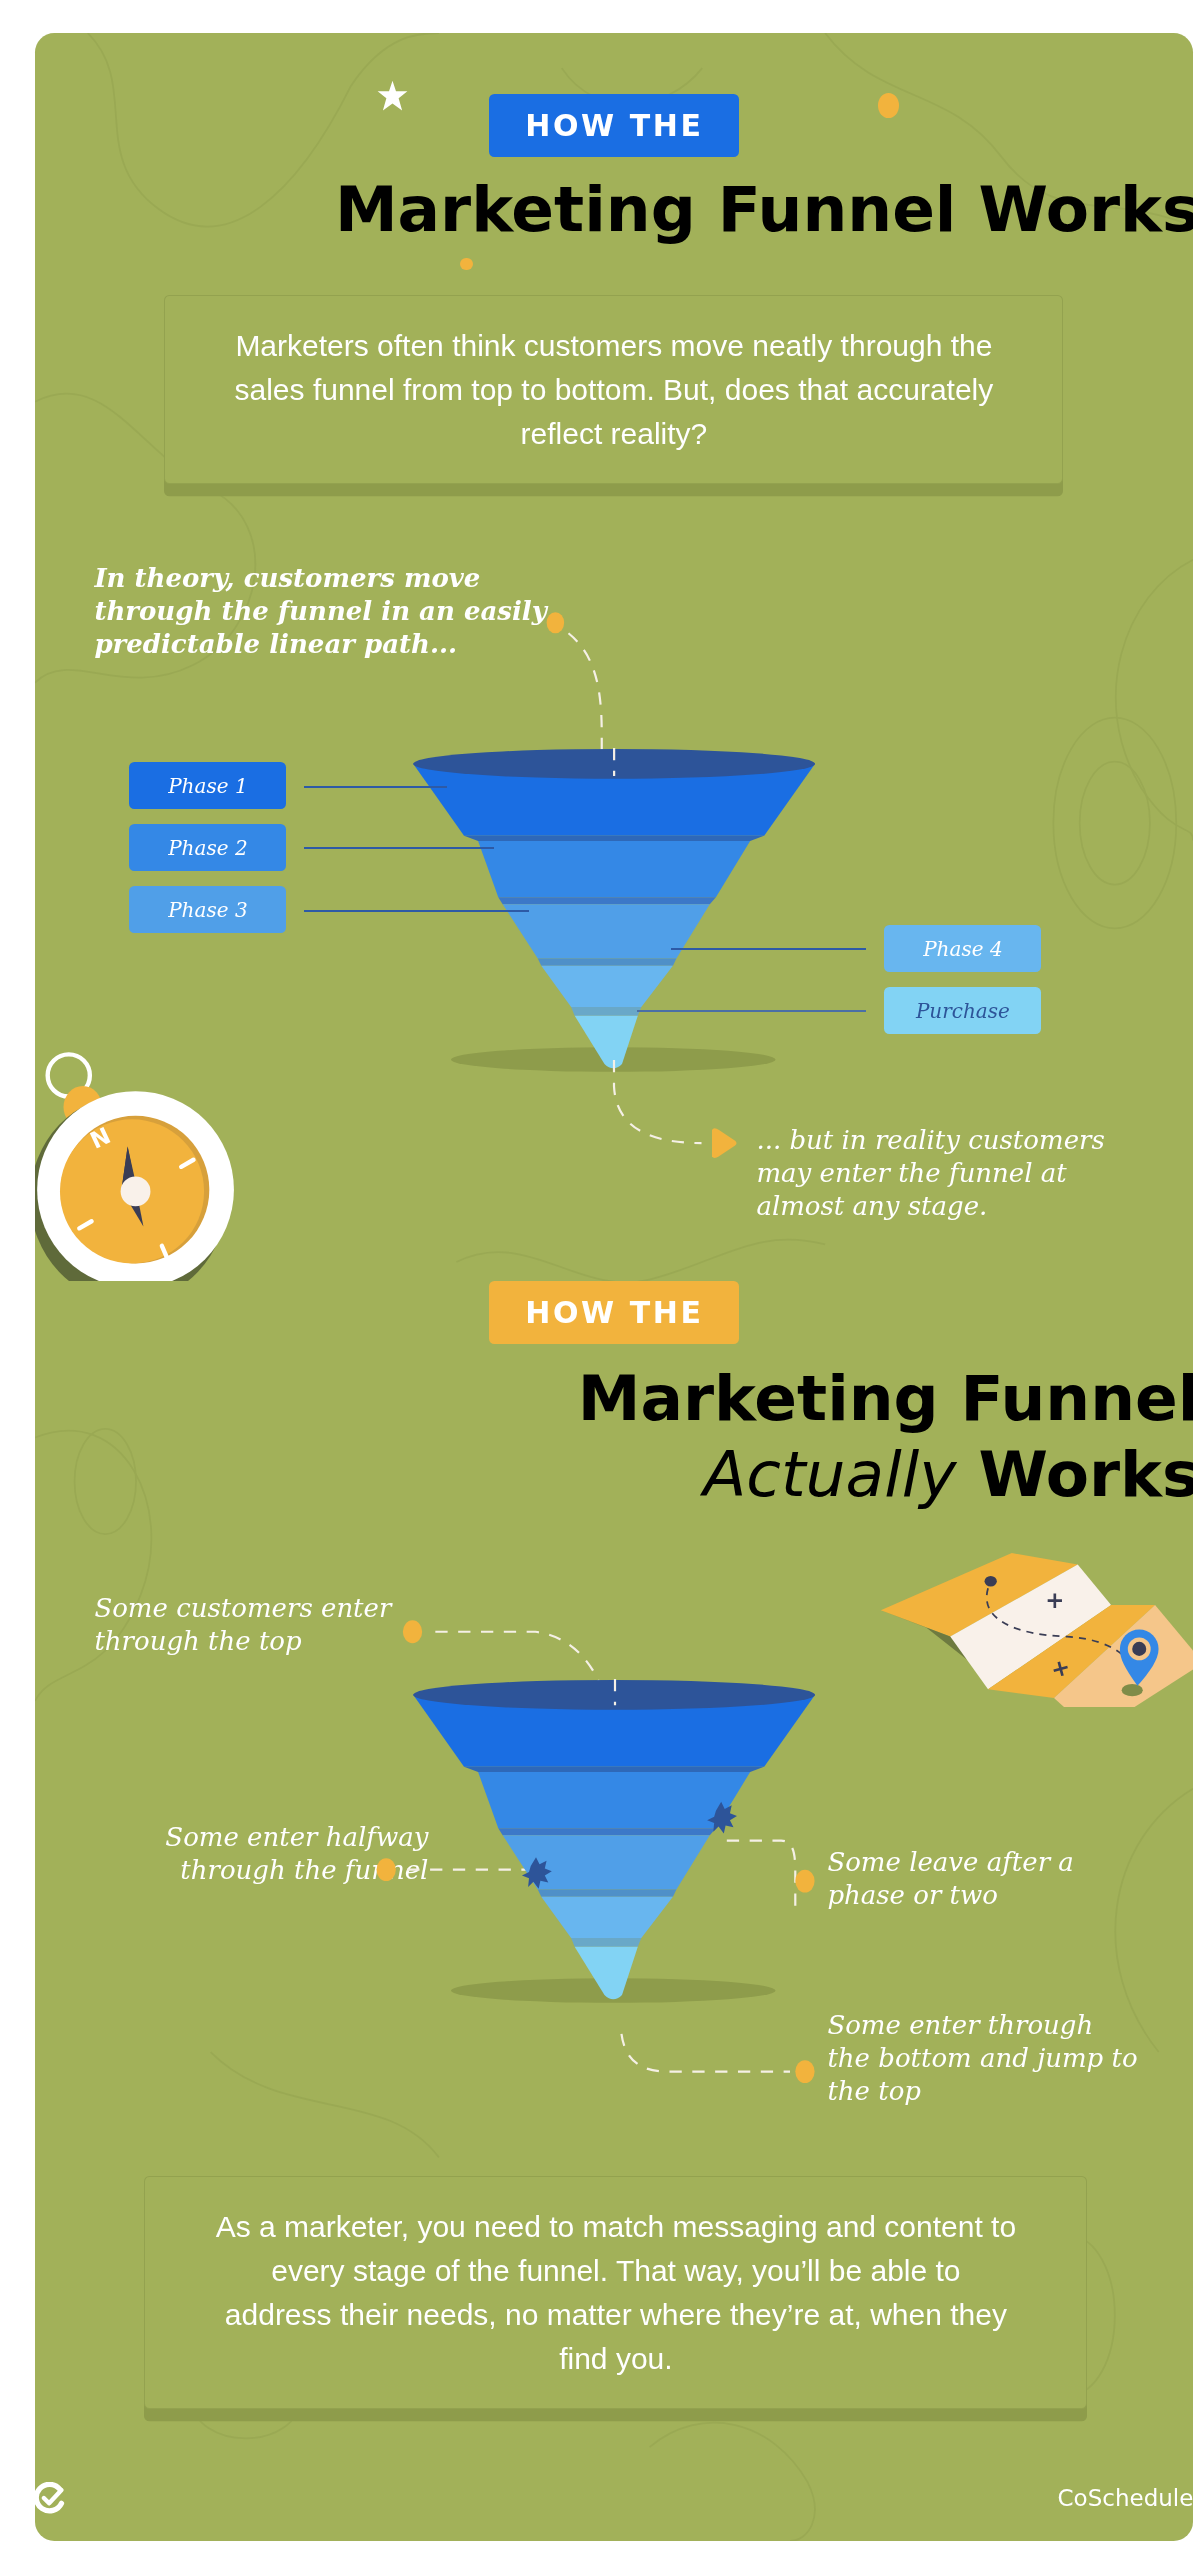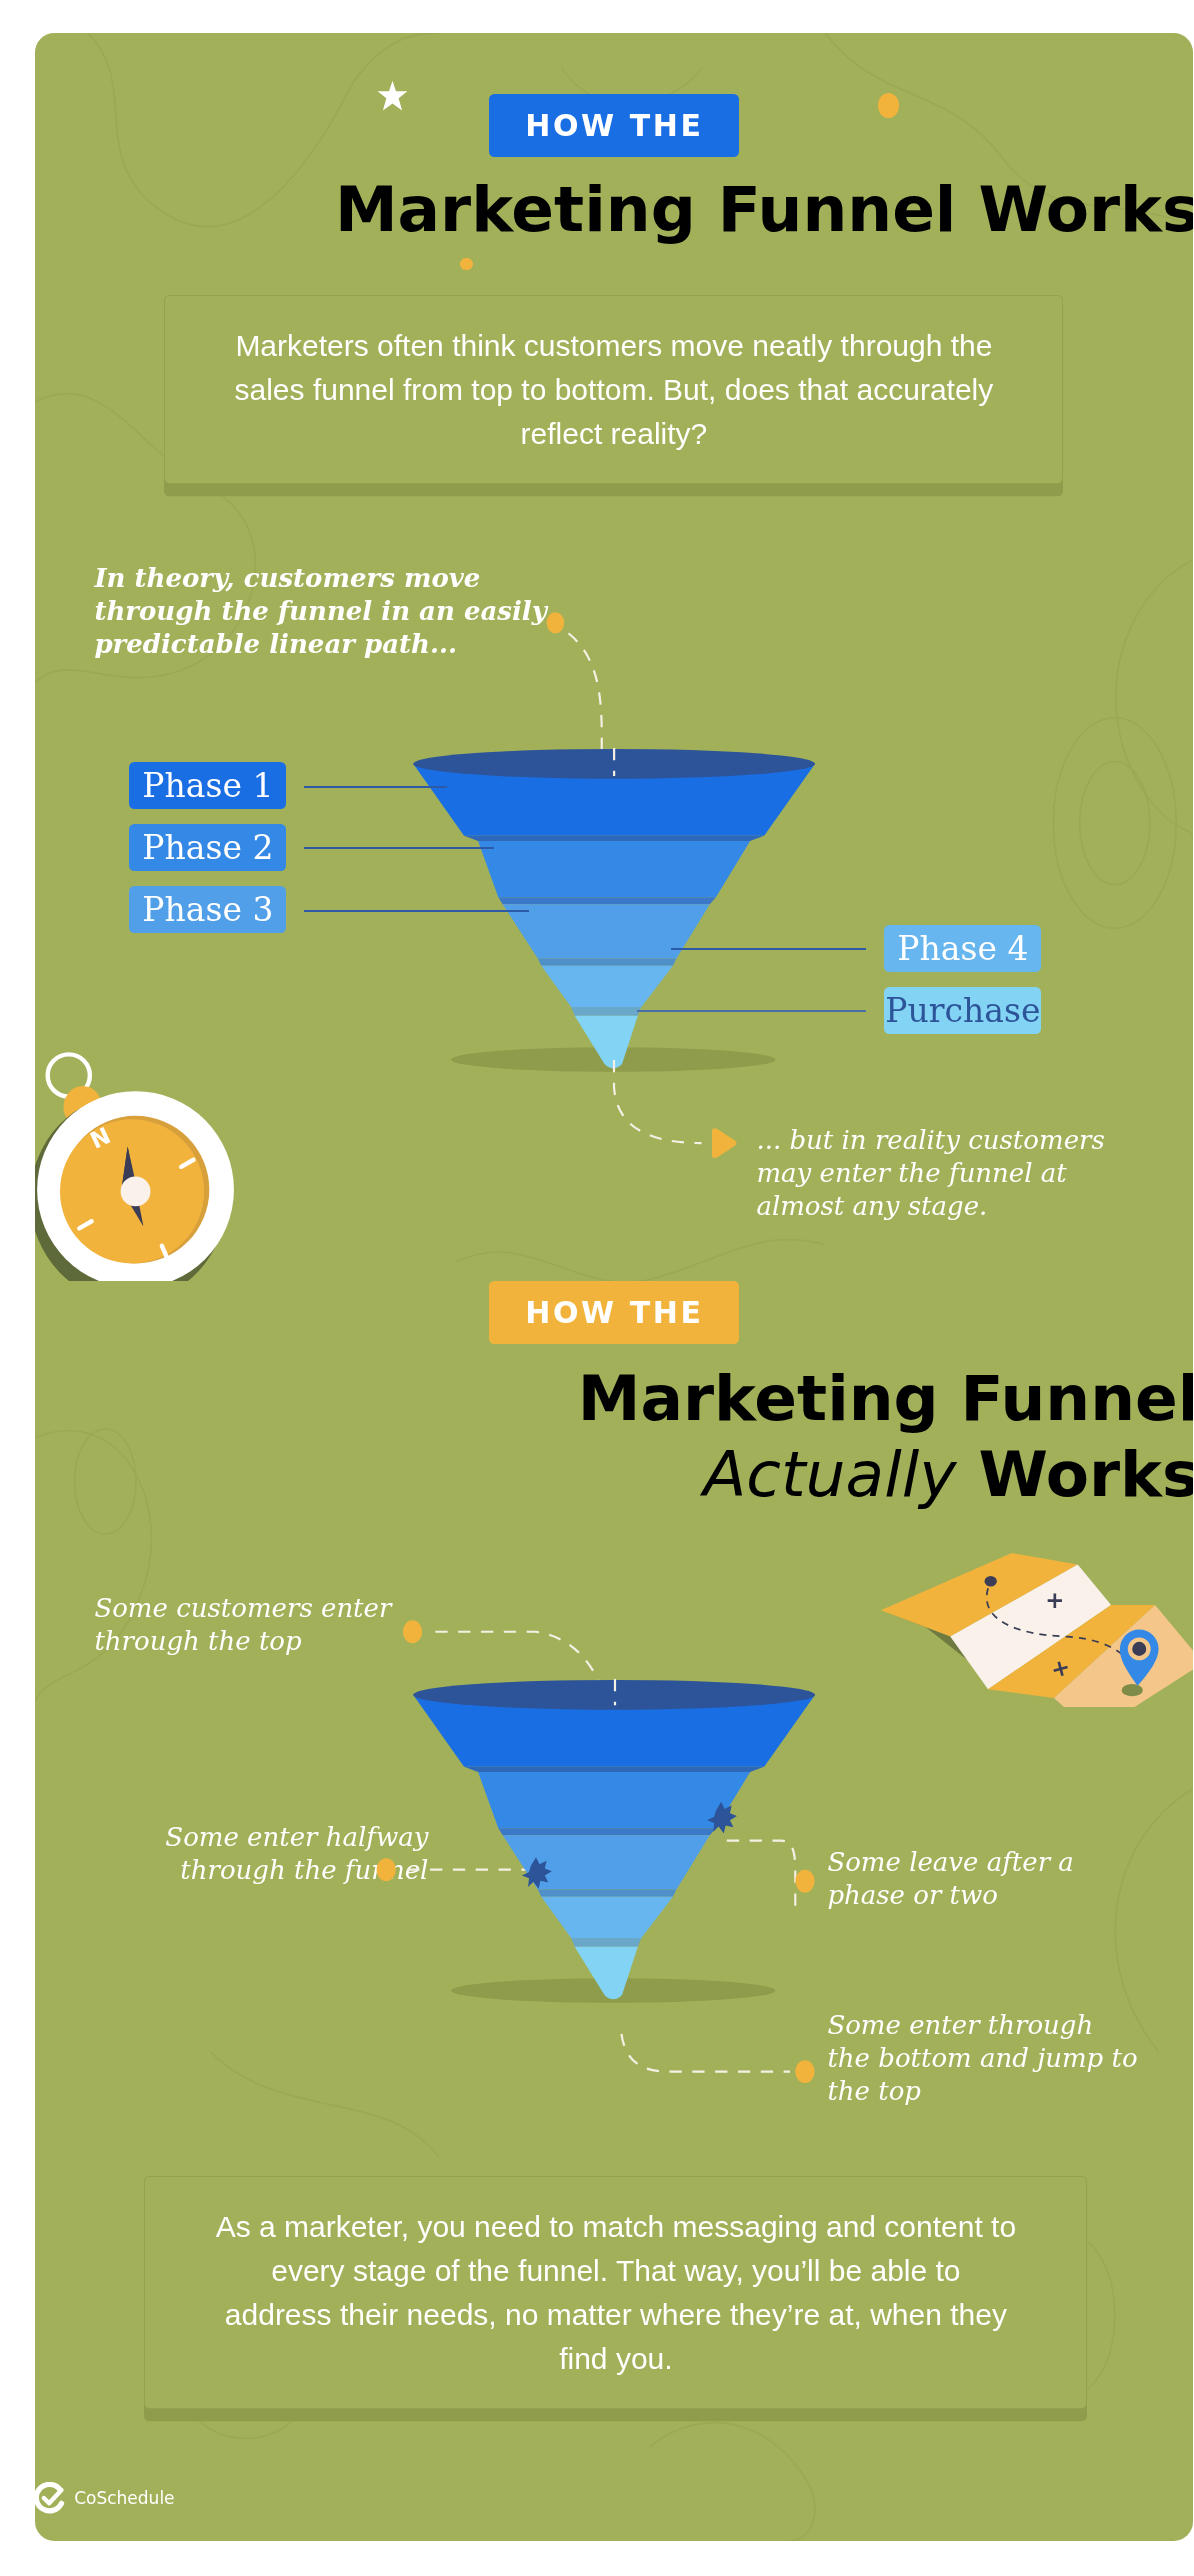--- a/index.html
+++ b/index.html
@@ -27,27 +27,27 @@
     display: flex; align-items: center; justify-content: center; text-align: center;
     color: #ffffff; font-family: "Liberation Sans", sans-serif; font-size: 30px; line-height: 44px;
   }
   .note {
     position: absolute; color: #ffffff; font-family: "DejaVu Serif", serif; font-style: italic;
     font-size: 26px; line-height: 33px;
   }
   .phase {
     position: absolute; width: 157px; height: 47px; border-radius: 5.3px;
     display: flex; align-items: center; justify-content: center;
-    font-family: "DejaVu Serif", serif; font-size: 33px; color: #ffffff;
+    font-family: "DejaVu Serif", serif; font-style: italic; font-size: 20px; color: #ffffff;
   }
   .leader { position: absolute; height: 1.8px; background: #2d5aa6; }
   .dot { position: absolute; width: 19.3px; height: 23px; border-radius: 50%; background: #f2b33d; }
   .logo {
-    position: absolute; left: 0; width: 100%; top: 2449px; display: flex; justify-content: flex-start;
-    align-items: center; gap: 8.8px; color: #ffffff; font-family: "DejaVu Sans", sans-serif; font-size: 17px;
+    position: absolute; left: 0; width: 100%; top: 2449px; display: flex; justify-content: space-between;
+    align-items: center; gap: 8.8px; color: #ffffff; font-family: "DejaVu Sans", sans-serif; font-size: 23px;
   }
 </style>
 </head>
 <body>
 
 <div class="card">
 
   <svg class="topo" width="1158" height="2508" viewBox="0 0 1319 2857">
     <g fill="none" stroke="#95a450" stroke-width="2" opacity="0.6">
       <path d="M60 0 C120 60 60 140 140 200 C220 260 300 180 360 60 C400 0 440 0 460 0"></path>

